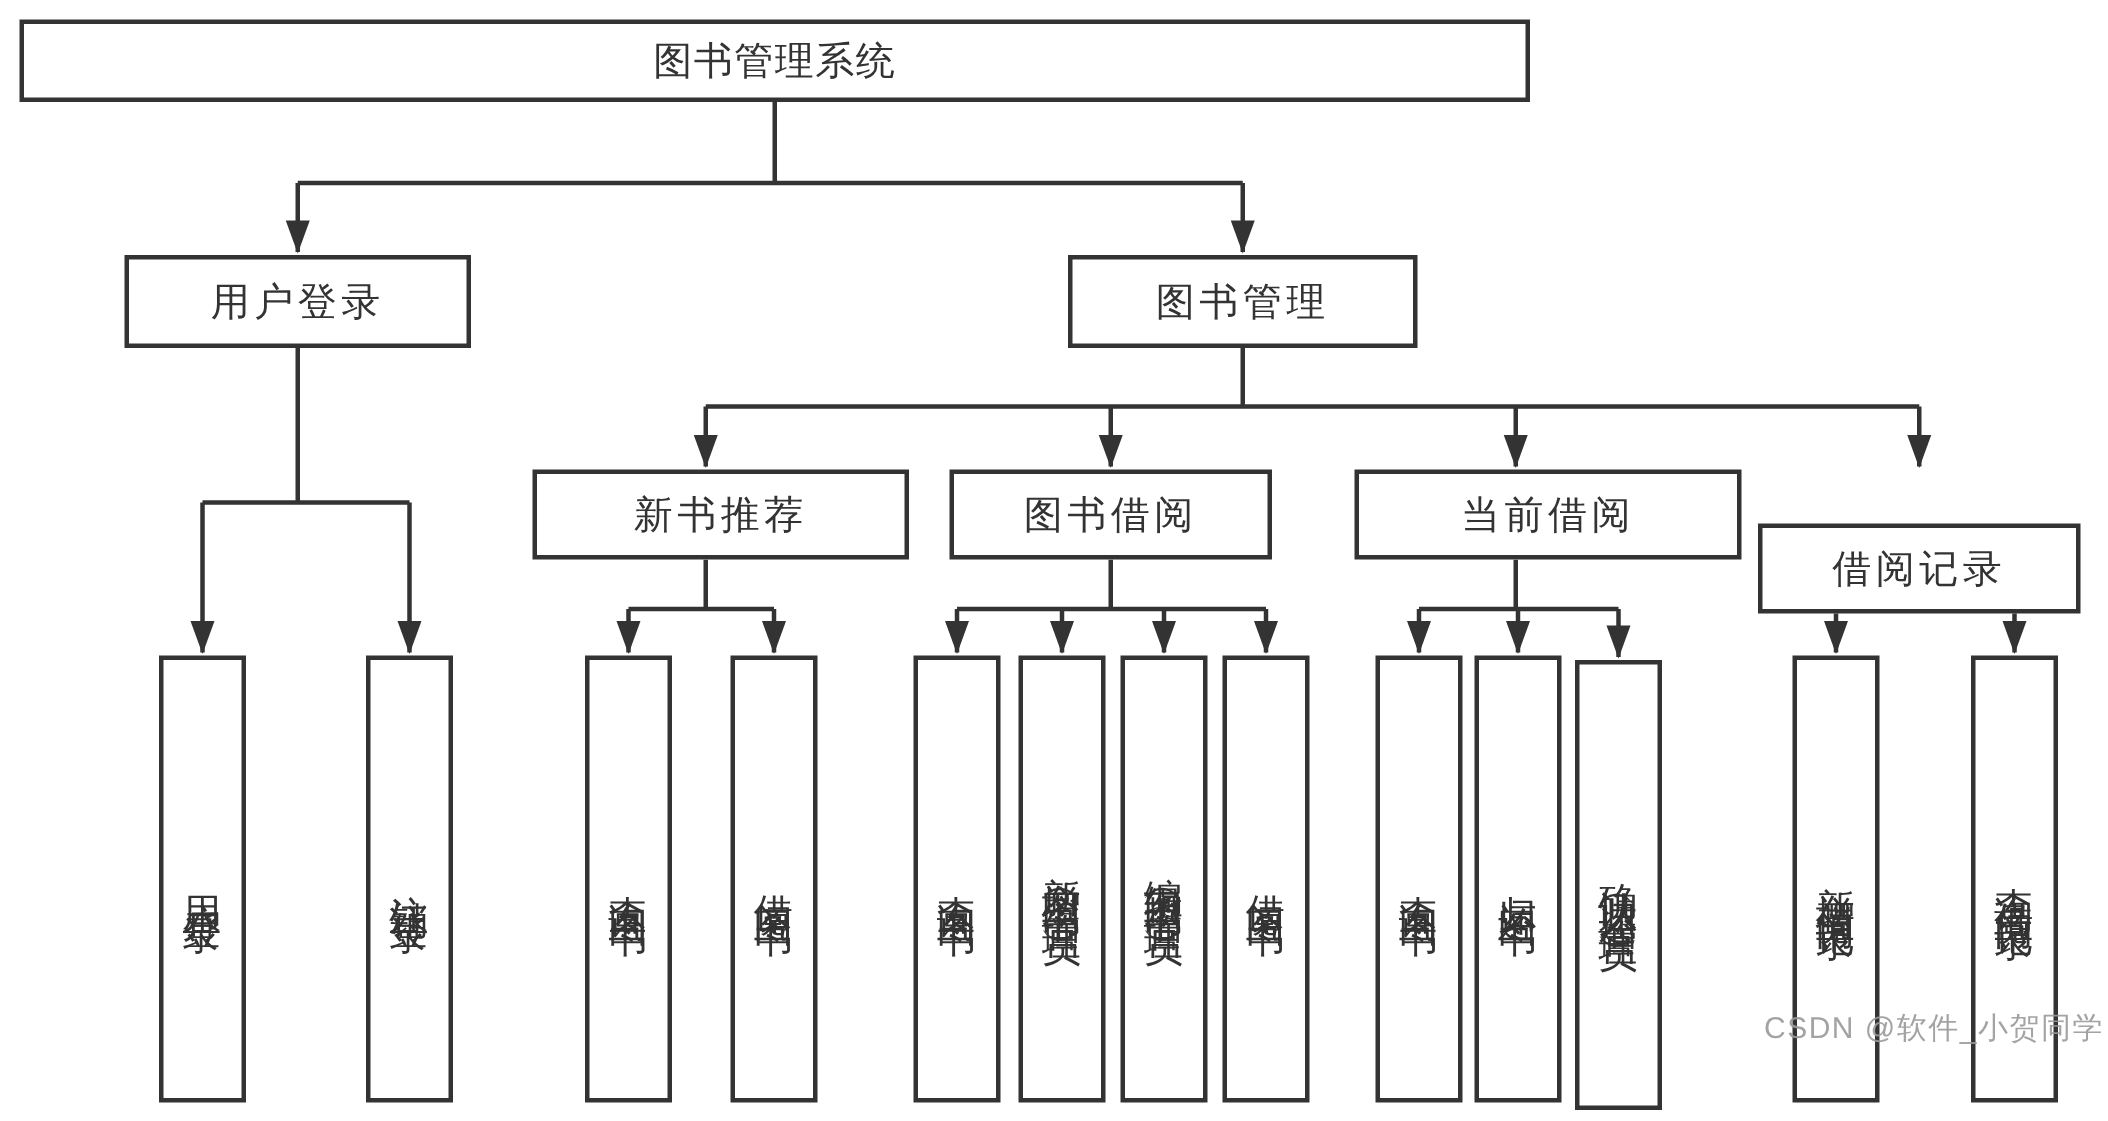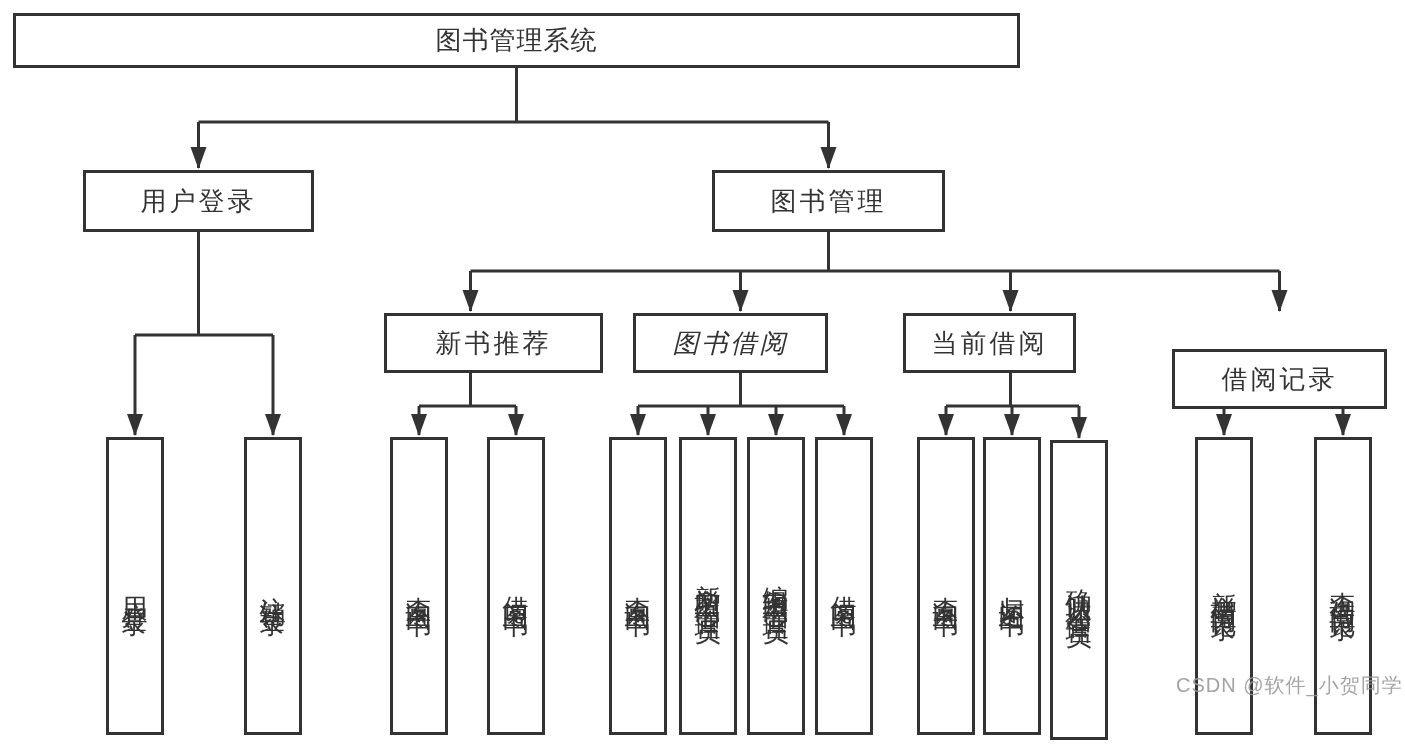--- a/index.html
+++ b/index.html
@@ -100,23 +100,23 @@
       <path d="M1224 406 V435" marker-end="url(#arrowhead)"></path>
       <path d="M1343 406 V435" marker-end="url(#arrowhead)"></path>
     </g>
   </svg>
 
   <div class="box hbox rootbox" style="left:13px; top:13px; width:1007px; height:55px;">图书管理系统</div>
 
   <div class="box hbox" style="left:83px; top:170px; width:231px; height:62px;">用户登录</div>
   <div class="box hbox" style="left:712px; top:170px; width:233px; height:62px;">图书管理</div>
 
-  <div class="box hbox" style="left:384px; top:313px; width:219px; height:60px;">新书推荐</div>
-  <div class="box hbox" style="left:633px; top:313px; width:195px; height:60px;font-style:italic;">图书借阅</div>
-  <div class="box hbox" style="left:903px; top:313px; width:173px; height:60px;">当前借阅</div>
+  <div class="box hbox" style="left:355px; top:313px; width:251px; height:60px;">新书推荐</div>
+  <div class="box hbox" style="left:633px; top:313px; width:215px; height:60px;">图书借阅</div>
+  <div class="box hbox" style="left:903px; top:313px; width:258px; height:60px;">当前借阅</div>
   <div class="box hbox" style="left:1172px; top:313px; width:215px; height:60px;margin-top:36px;">借阅记录</div>
 
   <div class="box vbox" style="left:106px; top:437px; width:58px; height:298px;">用户登录</div>
   <div class="box vbox" style="left:244px; top:437px; width:58px; height:298px;">注销登录</div>
 
   <div class="box vbox" style="left:390px; top:437px; width:58px; height:298px;">查询图书</div>
   <div class="box vbox" style="left:487px; top:437px; width:58px; height:298px;">借阅图书</div>
 
   <div class="box vbox" style="left:609px; top:437px; width:58px; height:298px;">查询图书</div>
   <div class="box vbox" style="left:679px; top:437px; width:58px; height:298px;">新增图书（管理员）</div>

